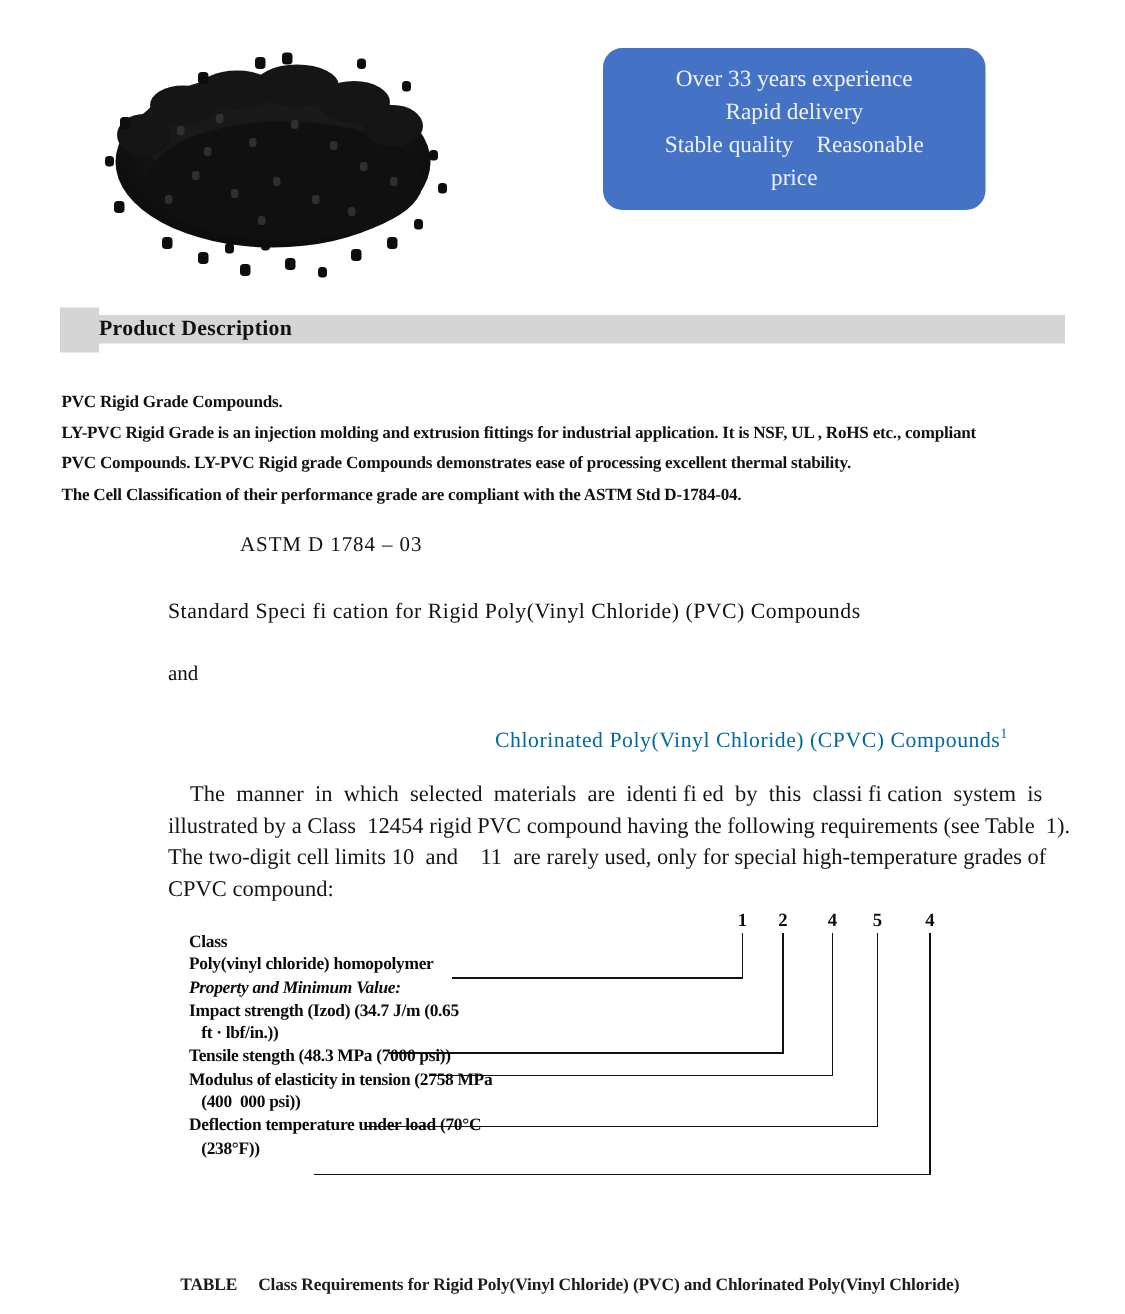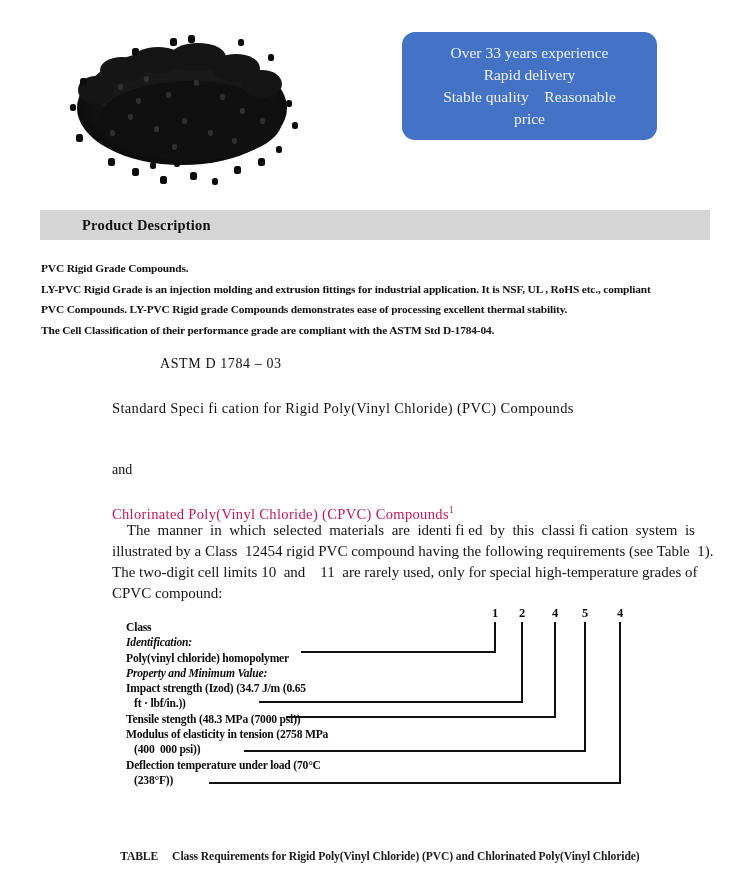--- a/index.html
+++ b/index.html
@@ -52,25 +52,24 @@
     font-size: 15.5px;
     line-height: 1.42;
     font-family: "Liberation Serif", serif;
   }
   #promo-banner .promo-line { display: block; white-space: pre; }
 
   
   #section-header {
     position: absolute;
     left: 40px; top: 210px;
-    width: 670px; height: 30px;
+    width: 670px; height: 19px;
     background: #d5d5d5;
     display: flex;
     align-items: center;
-    gap: 16px;
   }
   #section-header .bar-accent {
     width: 26px; height: 30px;
     background: #d5d5d5;
     flex: none;
   }
   #section-header .section-title {
     font-family: "Liberation Serif", serif;
     font-weight: bold;
     font-size: 14.5px;
@@ -112,29 +111,30 @@
     font-size: 14.5px;
     color: #111;
     margin-top: 28px;
     letter-spacing: 0.35px;
     white-space: nowrap;
   }
   #astm-block .astm-and {
     font-family: "Liberation Serif", serif;
     font-size: 14px;
     color: #111;
-    margin-top: 45px;
+    margin-top: 25px;
   }
   #astm-block .astm-title2 {
     font-family: "Liberation Serif", serif;
     font-size: 14.5px;
-    color: #be185d;
+    color: #0369a1;
     margin-top: 27px;
     letter-spacing: 0.35px;
     white-space: nowrap;
+    text-align: right;
   }
   #astm-block .footnote-mark {
     font-size: 9.5px;
     vertical-align: super;
   }
 
   
   #explain-block {
     position: absolute;
     left: 112px; top: 520px;
@@ -336,21 +336,20 @@
   <div class="digits">
     <span class="digit" style="left:369px">1</span>
     <span class="digit" style="left:396px">2</span>
     <span class="digit" style="left:429px">4</span>
     <span class="digit" style="left:459px">5</span>
     <span class="digit" style="left:494px">4</span>
   </div>
 
   <div class="diag-labels" style="top:14px">
     <div class="dlabel">Class</div>
-    <div class="dlabel ital">Identification:</div>
     <div class="dlabel">Poly(vinyl chloride) homopolymer</div>
     <div class="dlabel ital">Property and Minimum Value:</div>
     <div class="dlabel">Impact strength (Izod) (34.7 J/m (0.65</div>
     <div class="dlabel">   ft · lbf/in.))</div>
     <div class="dlabel">Tensile stength (48.3 MPa (7000 psi))</div>
     <div class="dlabel">Modulus of elasticity in tension (2758 MPa</div>
     <div class="dlabel">   (400  000 psi))</div>
     <div class="dlabel">Deflection temperature under load (70°C</div>
     <div class="dlabel">   (238°F))</div>
   </div>

